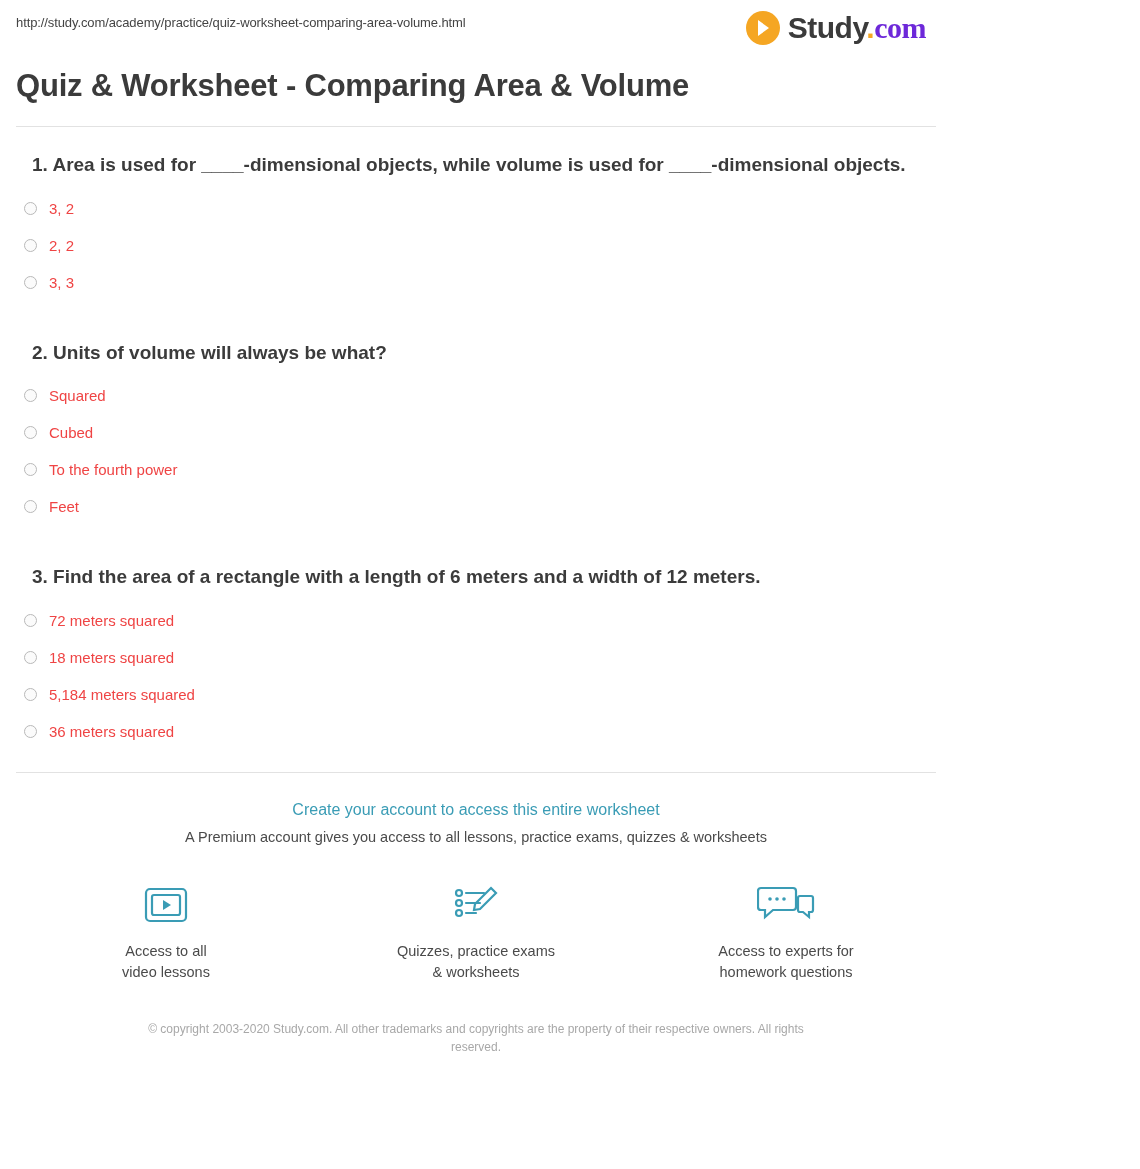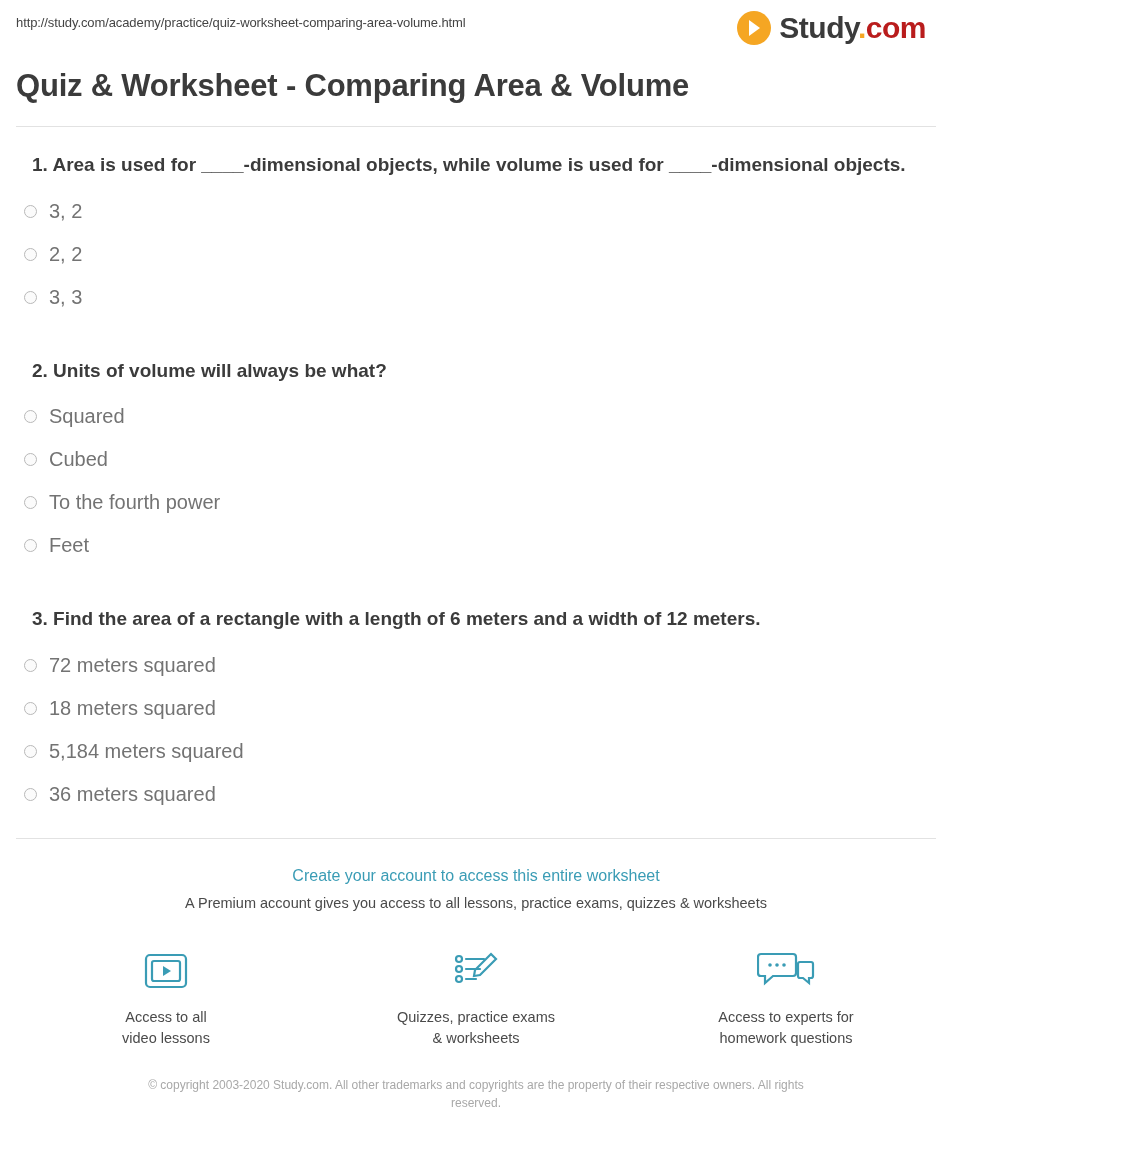--- a/index.html
+++ b/index.html
@@ -57,21 +57,21 @@
     border-top: 8px solid transparent;
     border-bottom: 8px solid transparent;
   }
   .logo-text {
     font-size: 30px;
     font-weight: bold;
     color: #3b3b3b;
     letter-spacing: -0.5px;
   }
   .logo-dot { color: #f5a623; }
-  .logo-com { color: #b91c1c; }
+  .logo-com { color: #6d28d9; font-family: Liberation Serif, serif; }
 
   h1.title {
     font-size: 31px;
     font-weight: bold;
     color: #3b3b3b;
     margin: 16px 0 0 0;
     padding: 0 0 22px 0;
     letter-spacing: -0.2px;
   }
   .rule {
@@ -99,22 +99,22 @@
   .radio {
     width: 13px;
     height: 13px;
     min-width: 13px;
     border-radius: 50%;
     border: 1px solid #b9b9b9;
     background: #fbfbfb;
     display: inline-block;
   }
   .answer-label {
-    font-size: 20px;
-    color: #737373;
+    font-size: 15px;
+    color: #ef4444;
   }
   .q-spacer { height: 18px; }
 
   
   .promo {
     border-top: 1px solid #e2e2e2;
     margin-top: 22px;
     padding-top: 28px;
     text-align: center;
   }
@@ -146,21 +146,21 @@
     justify-content: center;
   }
   .feature-label {
     margin-top: 10px;
     font-size: 14.5px;
     color: #4a4a4a;
     line-height: 1.42;
     white-space: pre-line;
   }
   .copyright {
-    margin-top: 28px;
+    margin-top: 38px;
     font-size: 12px;
     color: #a8a8a8;
     text-align: center;
     line-height: 1.5;
     max-width: 700px;
     margin-left: auto;
     margin-right: auto;
   }
 </style>
 </head>

